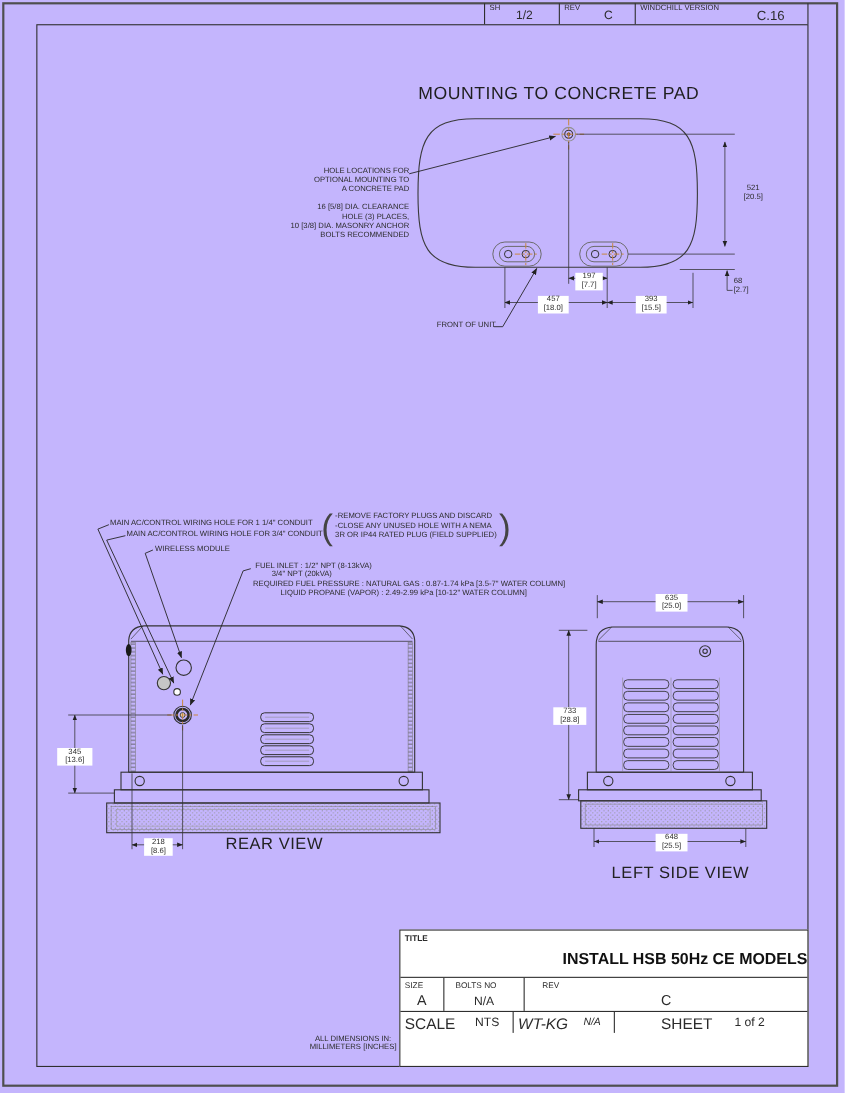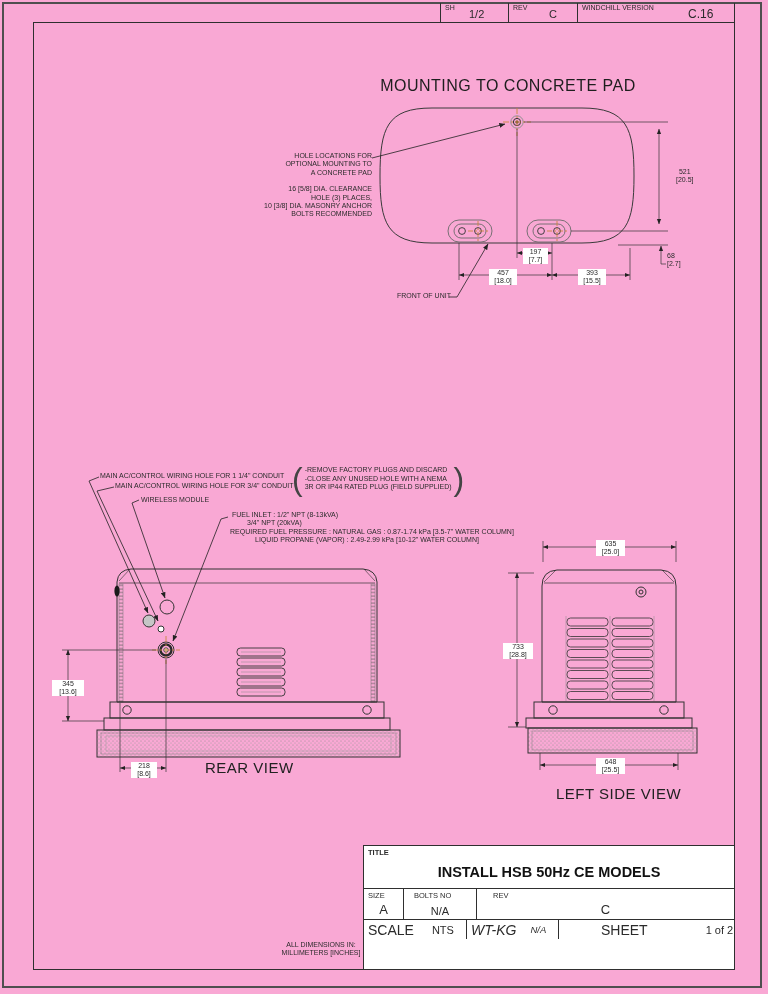--- a/index.html
+++ b/index.html
@@ -1,16 +1,16 @@
 <!DOCTYPE html>
 <html><head>
 <meta charset="utf-8">
 <style>
   html,body{margin:0;padding:0;background:#fff;}
-  .page{position:relative;width:768px;height:994px;background:#f9a8d4;overflow:hidden;
+  .page{position:relative;width:768px;height:994px;background:#c4b5fd;overflow:hidden;
         font-family:"Liberation Sans", sans-serif;color:#2b2b2b;}
   .outer-border{position:absolute;left:2px;top:2px;width:760px;height:986px;
         border:2px solid #4f4f4f;box-sizing:border-box;}
   .frame{position:absolute;left:33px;top:22px;width:702px;height:948px;
         border:1.5px solid #2f2f2f;box-sizing:border-box;}
   .art{position:absolute;left:0;top:0;}
   
   .hdr{position:absolute;top:3px;height:19px;box-sizing:border-box;border-left:1.5px solid #2f2f2f;}
   .hdr .lab{position:absolute;left:4px;top:1px;font-size:7px;}
   .hdr .val{position:absolute;font-size:11px;}
@@ -29,21 +29,21 @@
   .plug .lines{font-size:7px;line-height:1.25;margin:0 2px;}
   
   .tb{position:absolute;left:363px;top:845px;width:372px;height:125px;
       border:1.5px solid #2f2f2f;box-sizing:border-box;background:#fff;}
   .tb .row{box-sizing:border-box;border-bottom:1.5px solid #2f2f2f;position:relative;}
   .banner-row{height:30px;display:flex;align-items:center;justify-content:center;}
   .banner{font-size:20px;font-weight:bold;letter-spacing:3px;color:#fdfdfd;
           -webkit-text-stroke:1.1px #3a3a3a;}
   .title-row{height:43px;font-weight:bold;}
   .title-row .lab{position:absolute;left:4px;top:2px;font-size:7.5px;}
-  .title-row .val{position:absolute;left:0;right:0;top:18px;text-align:center;font-size:14.5px;color:#111;}
+  .title-row .val{position:absolute;left:0;right:0;top:18px;text-align:right;font-size:14.5px;color:#111;}
   .cells{display:flex;height:31px;}
   .cell{position:relative;box-sizing:border-box;border-right:1.5px solid #2f2f2f;height:100%;}
   .cell:last-child{border-right:none;}
   .cell .lab{position:absolute;left:4px;top:2px;font-size:7.5px;}
   .cell .cval{position:absolute;left:0;right:0;bottom:2px;text-align:center;font-size:13px;}
   .scale-row{height:19px;display:flex;border-bottom:none !important;}
   .scell{position:relative;box-sizing:border-box;border-right:1.5px solid #2f2f2f;height:100%;
          display:flex;align-items:center;}
   .scell:last-child{border-right:none;}
   .slab{font-size:14px;margin-left:4px;}
@@ -354,17 +354,17 @@
       <div class="scell" style="width:103px;">
         <span class="slab">SCALE</span>
         <span class="sval" style="margin-left:18px;">NTS</span>
       </div>
       <div class="scell" style="width:92px;font-style:italic;">
         <span class="slab">WT-KG</span>
         <span class="sval" style="margin-left:14px;font-size:9.5px;">N/A</span>
       </div>
       <div class="scell" style="flex:1;">
         <span class="slab" style="margin-left:42px;">SHEET</span>
-        <span class="sval" style="margin-left:58px;">1 of 2</span>
+        <span class="sval" style="margin-left:20px;">1 of 2</span>
       </div>
     </div>
   </div>
 </div>
 
 </body></html>

